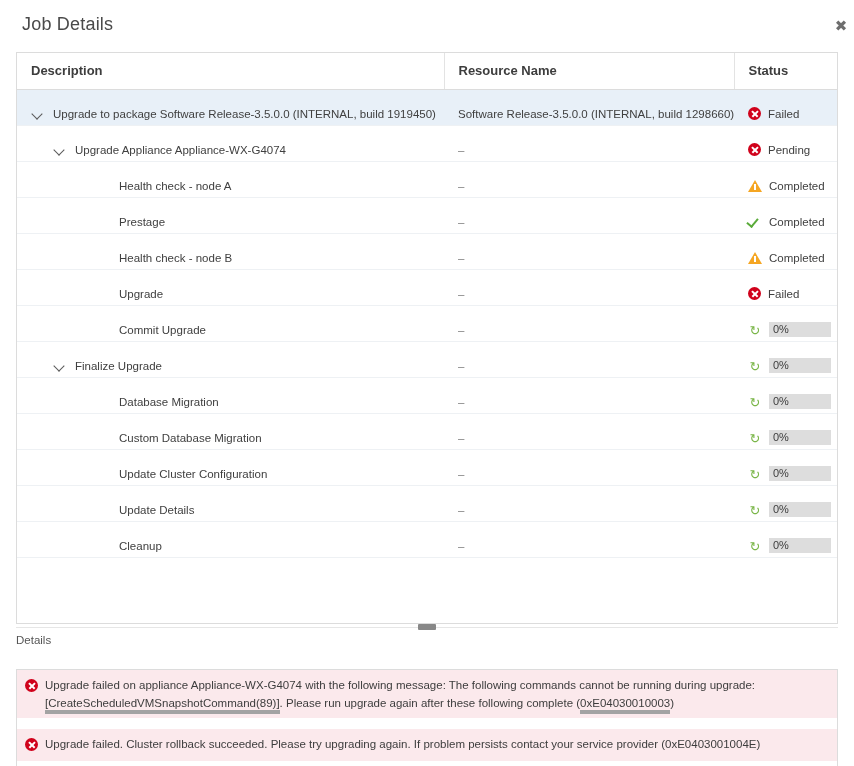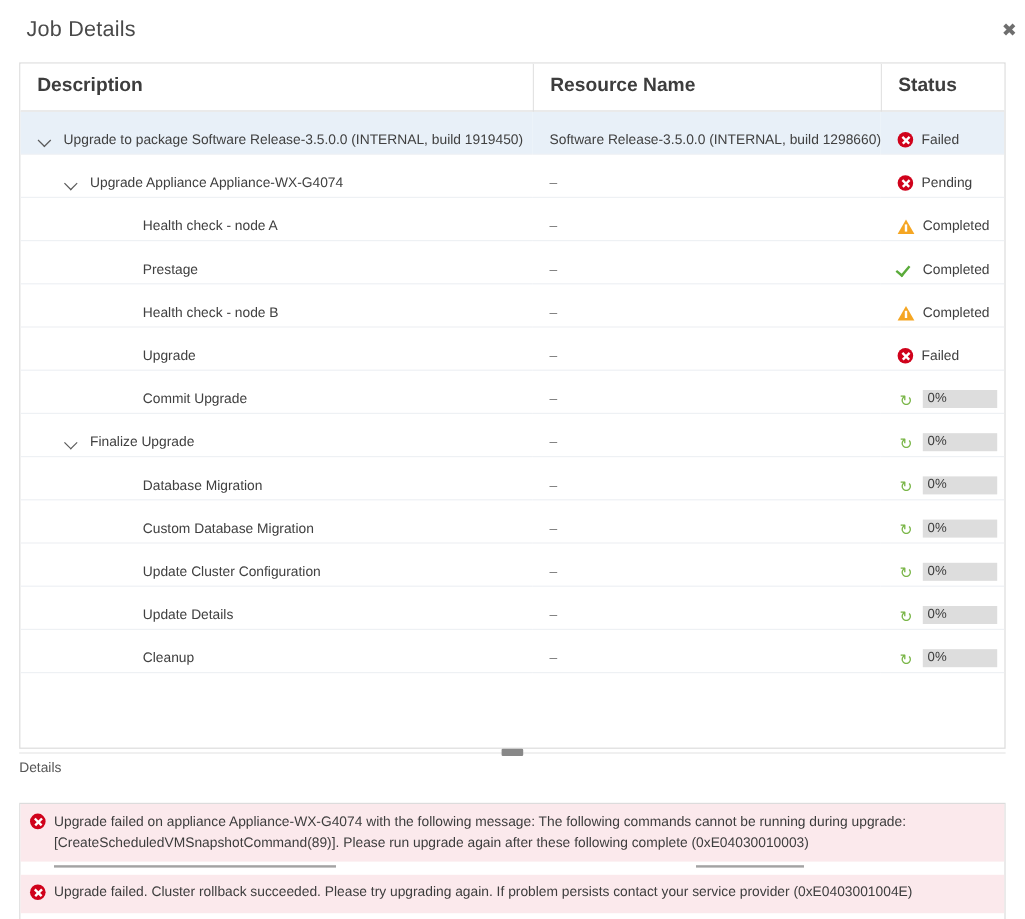--- a/index.html
+++ b/index.html
@@ -51,21 +51,21 @@
     table-layout: fixed;
     font-size: 11.5px;
   }
   table.jobs col.c-desc { width: 427px; }
   table.jobs col.c-res  { width: 290px; }
   table.jobs col.c-stat { width: 103px; }
 
   table.jobs thead th {
     text-align: left;
     font-weight: 600;
-    font-size: 16px;
+    font-size: 13px;
     color: #3d3d3d;
     padding: 10px 12px 11px 14px;
     border-bottom: 1px solid #dcdcdc;
     border-right: 1px solid #e3e3e3;
     background: #ffffff;
     white-space: nowrap;
   }
   table.jobs thead th:last-child { border-right: none; }
 
   table.jobs tbody td {
@@ -231,22 +231,22 @@
     gap: 7px;
   }
   .err-row + .err-row { margin-top: 11px; }
   .err-text {
     font-size: 11.5px;
     color: #3d3d3d;
     line-height: 18px;
   }
   .err-icon-wrap { padding-top: 2px; }
   .redact {
-    border-bottom: 2px solid #a3a3a3;
-    padding-bottom: 12px;
+    border-bottom: 4px solid #a3a3a3;
+    padding-bottom: 1px;
   }
 </style>
 </head>
 <body>
 
 <div class="dialog-header">
   <span class="dialog-title">Job Details</span>
   <span class="close-btn">✖</span>
 </div>
 

